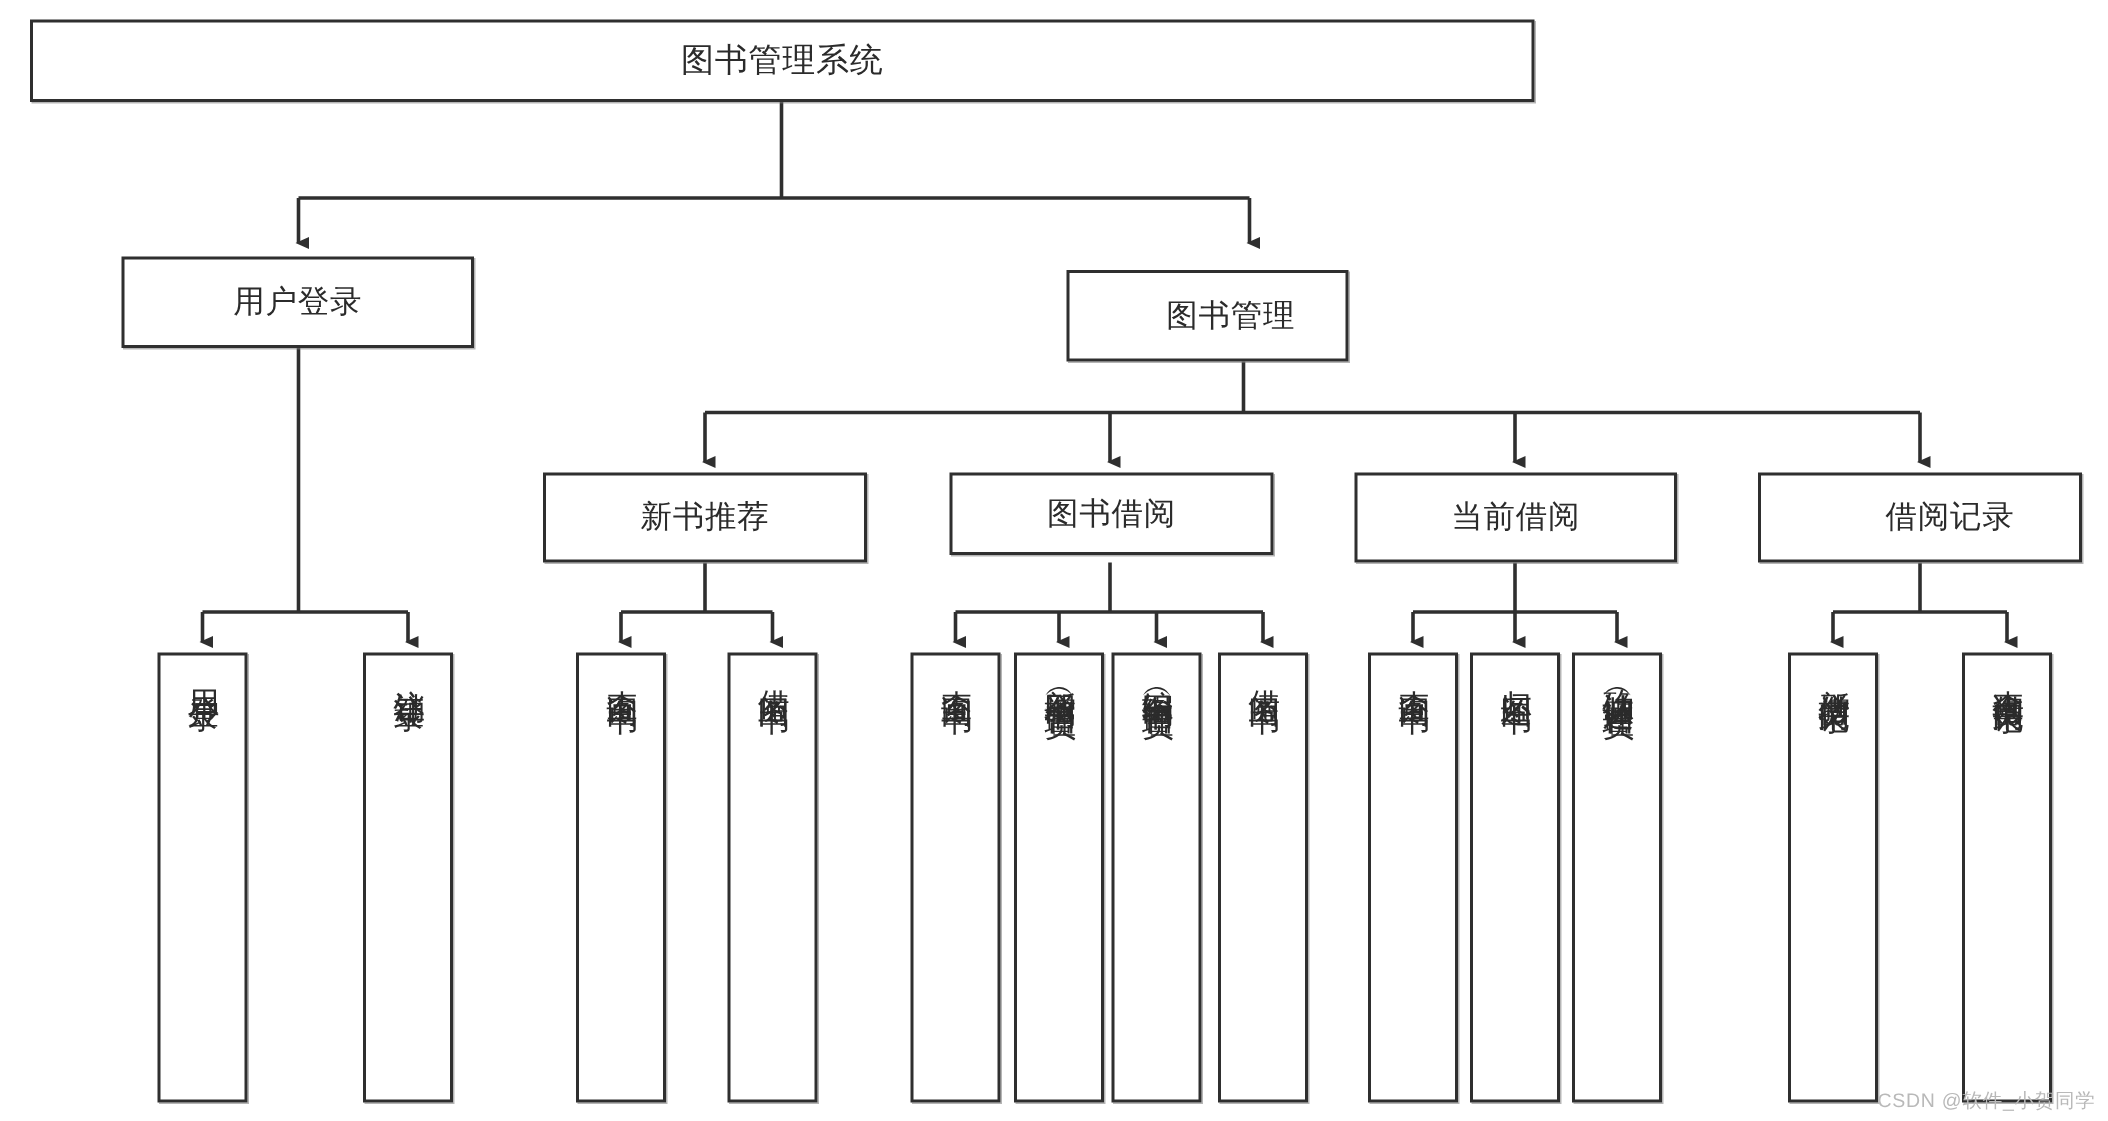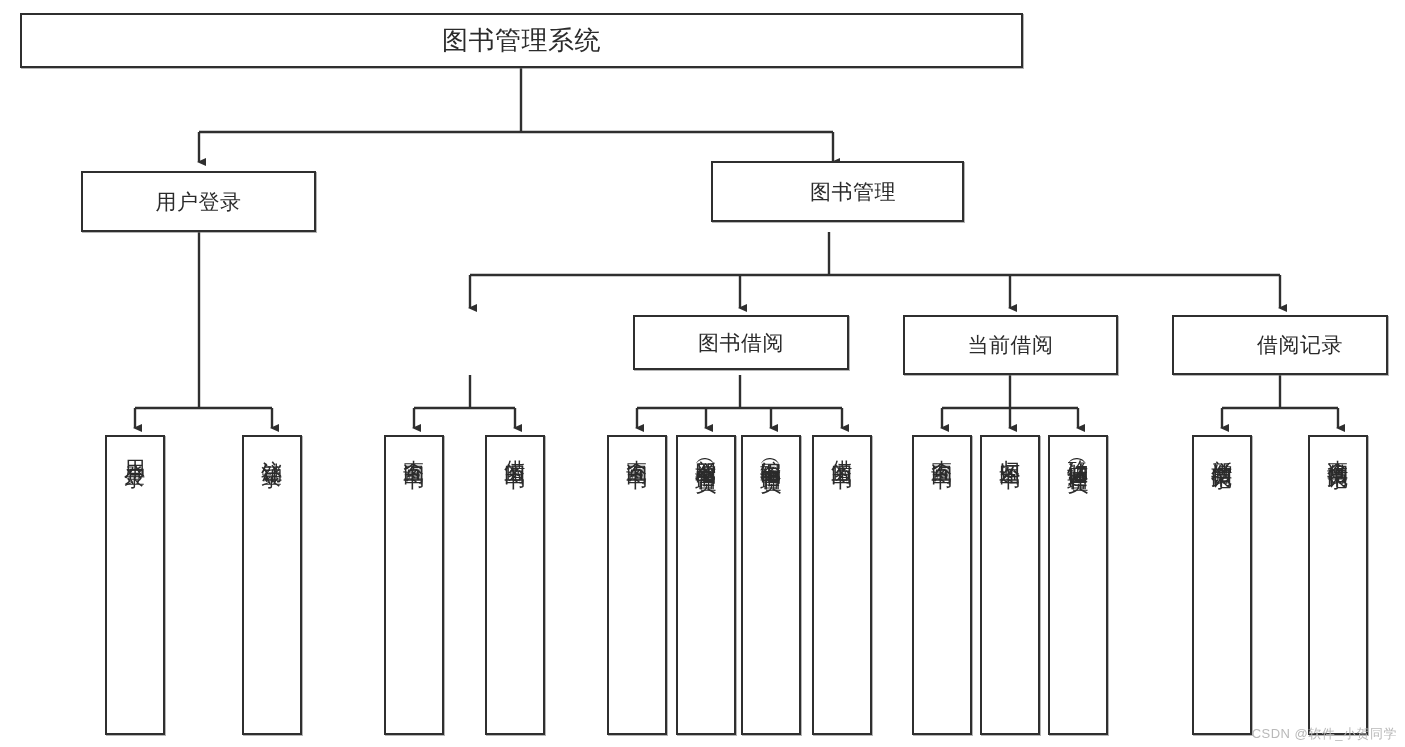--- a/index.html
+++ b/index.html
@@ -51,21 +51,21 @@
     align-items: flex-start;
     padding-top: 6px;
   }
   .node.vertical .label {
     writing-mode: vertical-rl;
     text-orientation: upright;
     font-size: 21px;
     letter-spacing: 3px;
     margin: 0 auto;
   }
-  .node.root .label { font-size: 26px; }
+  .node.root .label { font-size: 22px; }
   .node.vertical.tall .label { letter-spacing: 2px; }
   .watermark {
     position: absolute;
     right: 8px;
     bottom: 4px;
     font-size: 13px;
     color: #b9b9b9;
     white-space: nowrap;
     letter-spacing: 0.5px;
   }
@@ -125,24 +125,27 @@
     </g>
   </svg>
 
   <div class="node horizontal root" style="left:20px; top:13px; width:1003px; height:55px;">
     <span class="label">图书管理系统</span>
   </div>
 
   <div class="node horizontal" style="left:81px; top:171px; width:235px; height:61px;">
     <span class="label">用户登录</span>
   </div>
-  <div class="node horizontal" style="left:711px; top:161px; width:253px; height:61px;padding-left:31px;">
+  <div class="node horizontal" style="left:711px; top:180px; width:188px; height:61px;padding-left:31px;">
     <span class="label">图书管理</span>
   </div>
 
+  <div class="node horizontal" style="left:362px; top:315px; width:216px; height:60px;">
+    <span class="label">新书推荐</span>
+  </div>
   <div class="node horizontal" style="left:633px; top:315px; width:216px; height:55px;">
     <span class="label">图书借阅</span>
   </div>
   <div class="node horizontal" style="left:903px; top:315px; width:215px; height:60px;">
     <span class="label">当前借阅</span>
   </div>
   <div class="node horizontal" style="left:1172px; top:315px; width:216px; height:60px;padding-left:40px;">
     <span class="label">借阅记录</span>
   </div>
 

